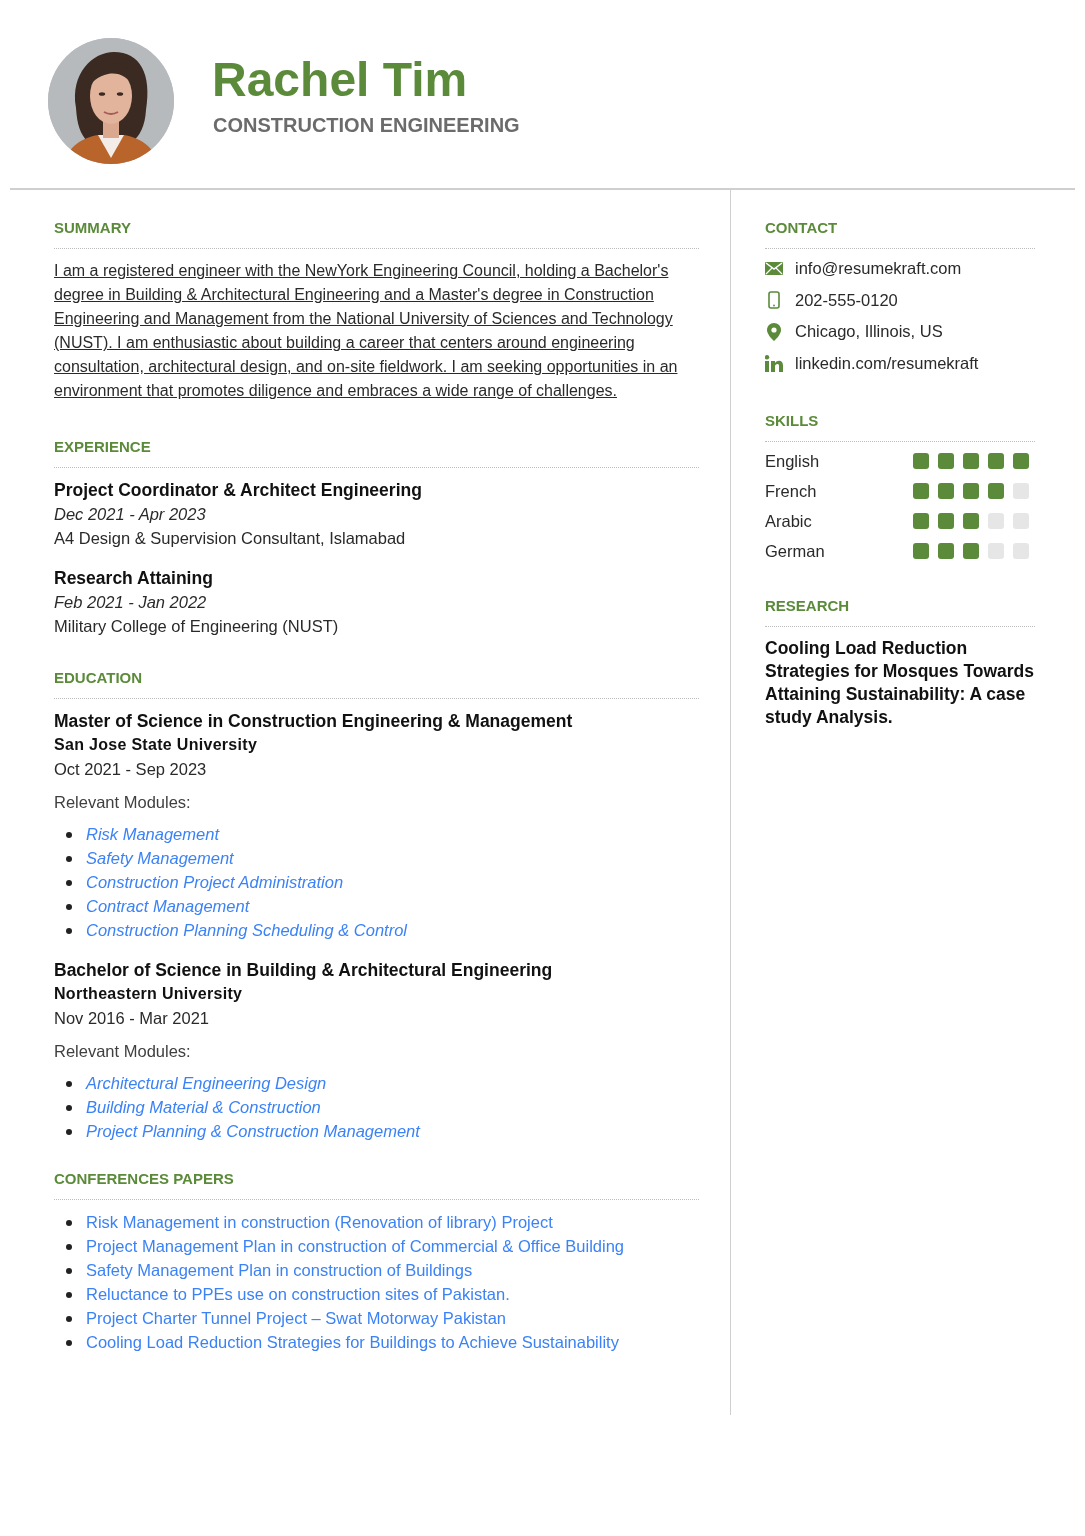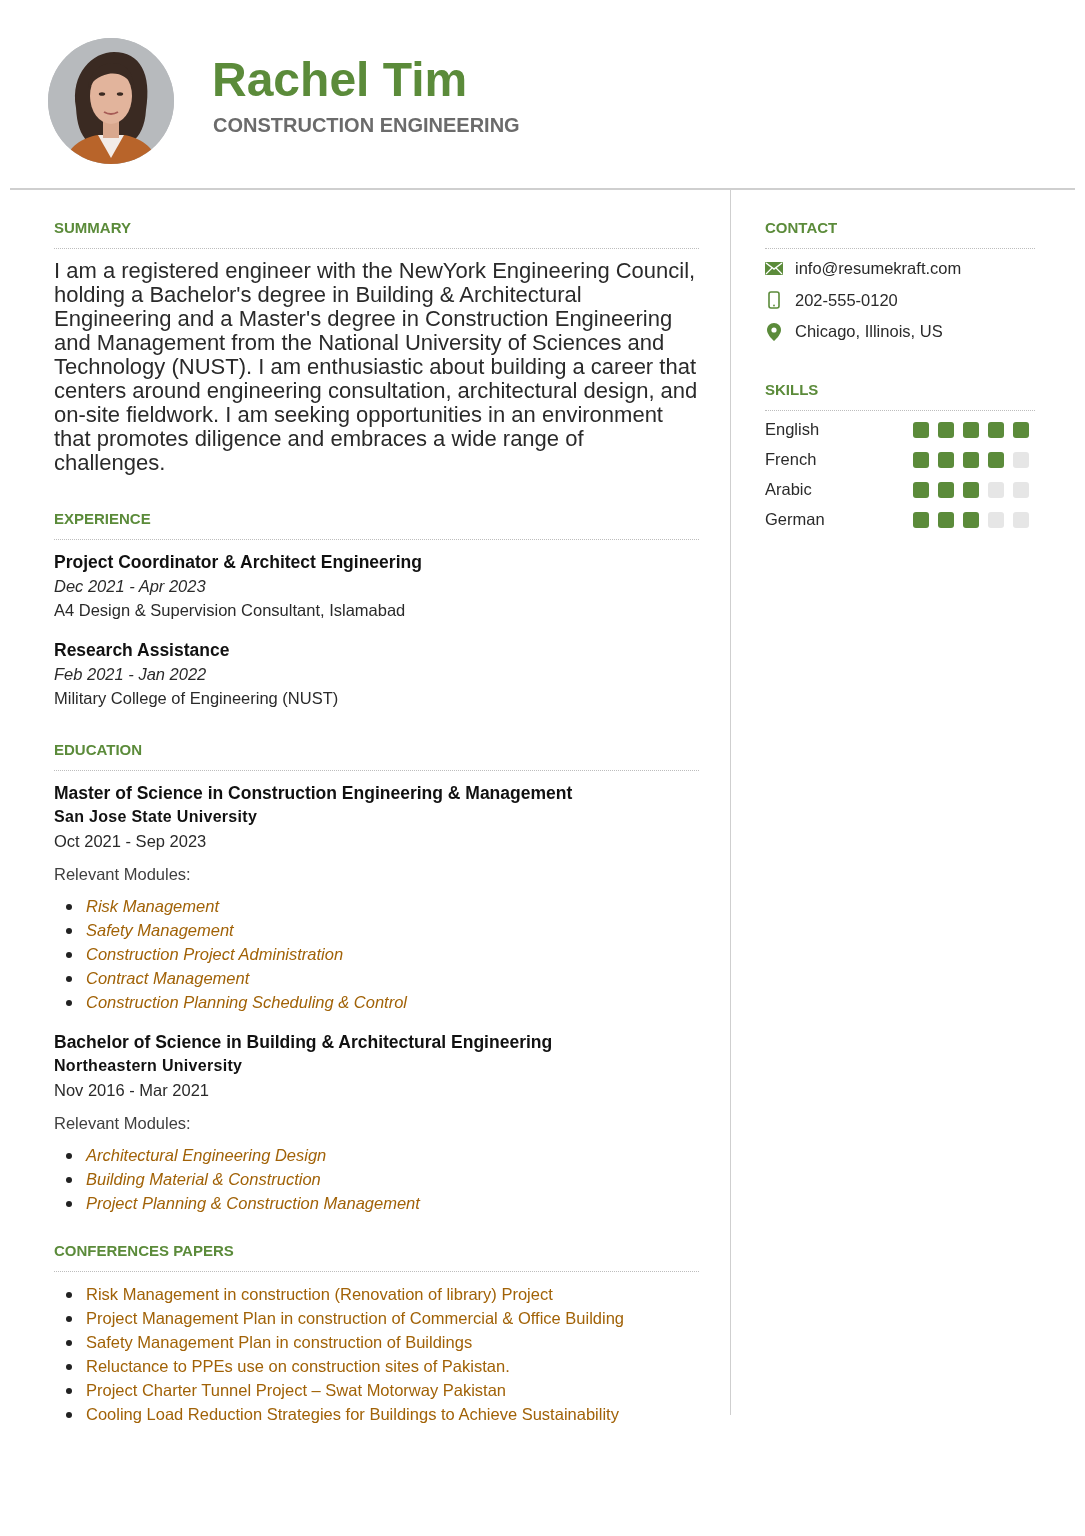--- a/index.html
+++ b/index.html
@@ -13,34 +13,34 @@
   .title { position: absolute; left: 213px; top: 114px; font-size: 20px; font-weight: bold; color: #6b6b6b; }
   .header-rule { position: absolute; left: 10px; top: 188px; width: 1065px; height: 2px; background: #cfcfcf; }
   .col-divider { position: absolute; left: 730px; top: 190px; width: 1px; height: 1225px; background: #cfcfcf; }
 
   .left { position: absolute; left: 54px; top: 214px; width: 645px; }
   .right { position: absolute; left: 765px; top: 214px; width: 270px; }
 
   .sec-title { font-size: 15px; font-weight: bold; color: #5b8b3a; line-height: 28px; }
   .sec-rule { border-bottom: 1px dotted #bdbdbd; margin-top: 6px; margin-bottom: 10px; }
 
-  .summary-text { font-size: 22px; line-height: 24px; color: #2a2a2a; }
+  .summary-text { font-size: 16px; line-height: 24px; color: #2a2a2a; text-decoration: underline; }
 
   .job { margin-bottom: 16px; }
   .job-title { font-size: 17.5px; font-weight: bold; color: #111; line-height: 24px; }
   .job-dates { font-size: 16.5px; font-style: italic; color: #2a2a2a; line-height: 24px; }
   .job-org { font-size: 16.5px; color: #2a2a2a; line-height: 24px; }
 
   .edu { margin-bottom: 14px; }
   .edu-degree { font-size: 17.5px; font-weight: bold; color: #111; line-height: 24px; }
   .edu-school { font-size: 16px; font-weight: bold; color: #111; line-height: 24px; letter-spacing: 0.3px; }
   .edu-dates { font-size: 16.5px; color: #2a2a2a; line-height: 24px; }
   .edu-mod-label { font-size: 16.5px; color: #404040; line-height: 24px; margin-top: 9px; margin-bottom: 8px; }
   ul.modules { list-style: none; padding-left: 12px; }
-  ul.modules li, ul.papers li { font-size: 16.5px; line-height: 24px; color: #a16207; position: relative; padding-left: 20px; }
+  ul.modules li, ul.papers li { font-size: 16.5px; line-height: 24px; color: #3b82f6; position: relative; padding-left: 20px; }
   ul.modules li { font-style: italic; }
   ul.modules li::before, ul.papers li::before { content: ""; position: absolute; left: 0; top: 10px; width: 6px; height: 6px; border-radius: 50%; background: #222; }
   ul.papers { list-style: none; padding-left: 12px; }
 
   .section { margin-bottom: 22px; }
 
   .contact-row { display: flex; align-items: center; height: 31.5px; font-size: 16.5px; color: #2a2a2a; }
   .contact-icon { width: 30px; display: flex; align-items: center; }
   .contact-icon svg { display: block; }
 
@@ -87,21 +87,21 @@
 
   <div class="section" style="margin-top:30px;">
     <div class="sec-title">EXPERIENCE</div>
     <div class="sec-rule"></div>
     <div class="job">
       <div class="job-title">Project Coordinator &amp; Architect Engineering</div>
       <div class="job-dates">Dec 2021 - Apr 2023</div>
       <div class="job-org">A4 Design &amp; Supervision Consultant, Islamabad</div>
     </div>
     <div class="job">
-      <div class="job-title">Research Assistance</div>
+      <div class="job-title">Research Attaining</div>
       <div class="job-dates">Feb 2021 - Jan 2022</div>
       <div class="job-org">Military College of Engineering (NUST)</div>
     </div>
   </div>
 
   <div class="section" style="margin-top:26px;">
     <div class="sec-title">EDUCATION</div>
     <div class="sec-rule"></div>
 
     <div class="edu">
@@ -172,20 +172,30 @@
     </div>
     <div class="contact-row">
       <span class="contact-icon">
         <svg width="14" height="18" viewBox="0 0 14 18" style="margin-left:2px;">
             <path d="M7 0 C3 0 0 3 0 7 C0 12 7 18 7 18 C7 18 14 12 14 7 C14 3 11 0 7 0 Z" fill="#5b8b3a"></path>
             <circle cx="7" cy="7" r="2.6" fill="#fff"></circle>
           </svg>
       </span>
       <span>Chicago, Illinois, US</span>
     </div>
+    <div class="contact-row">
+      <span class="contact-icon">
+        <svg width="18" height="17" viewBox="0 0 18 17">
+            <rect x="0" y="6" width="4" height="11" fill="#5b8b3a"></rect>
+            <circle cx="2" cy="2.3" r="2.2" fill="#5b8b3a"></circle>
+            <path d="M6 6 H10 V8 C11 6.5 12.5 5.8 14 5.8 C16.5 5.8 18 7.4 18 10.5 V17 H14 V11 C14 9.6 13.4 9 12.4 9 C11 9 10 10 10 11.5 V17 H6 Z" fill="#5b8b3a"></path>
+          </svg>
+      </span>
+      <span>linkedin.com/resumekraft</span>
+    </div>
   </div>
 
   <div class="section" style="margin-top:28px;">
     <div class="sec-title">SKILLS</div>
     <div class="sec-rule" style="margin-bottom:4px;"></div>
 
     <div class="skill-row">
       <span class="skill-name">English</span>
       <span class="dots">
         <span class="dot on"></span>
@@ -220,13 +230,18 @@
       <span class="dots">
         <span class="dot on"></span>
         <span class="dot on"></span>
         <span class="dot on"></span>
         <span class="dot"></span>
         <span class="dot"></span>
       </span>
     </div>
   </div>
 
+  <div class="section" style="margin-top:26px;">
+    <div class="sec-title">RESEARCH</div>
+    <div class="sec-rule"></div>
+    <p class="research-text">Cooling Load Reduction Strategies for Mosques Towards Attaining Sustainability: A case study Analysis.</p>
+  </div>
 </div>
 
 </body></html>

